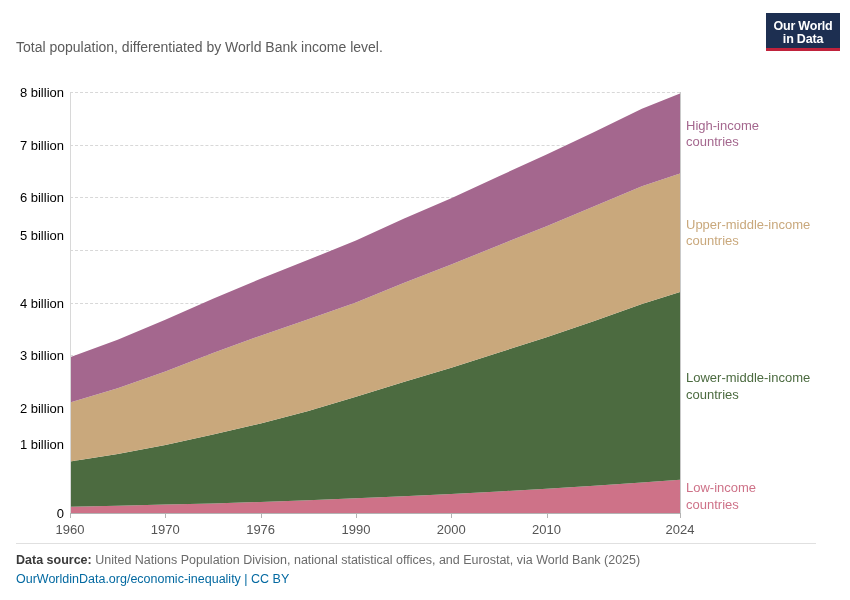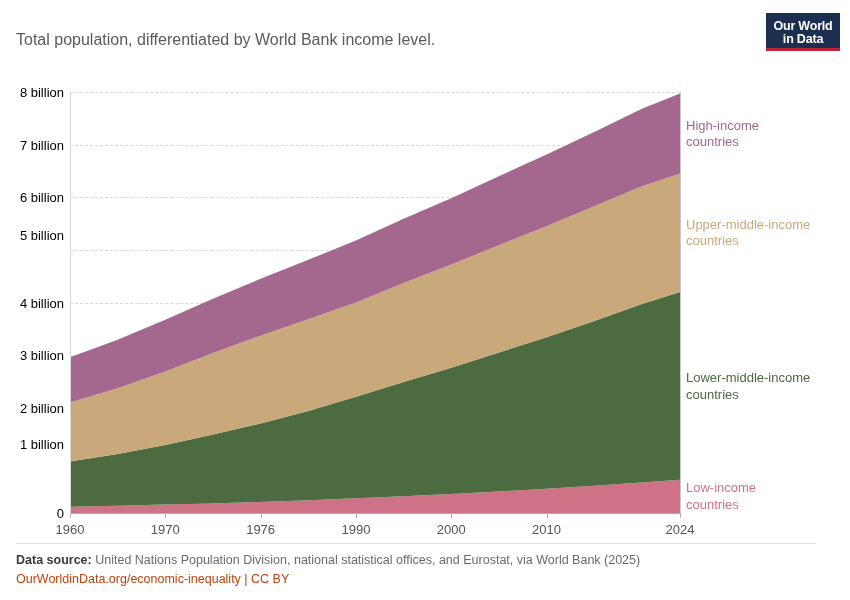--- a/index.html
+++ b/index.html
@@ -12,22 +12,22 @@
   #root { position: relative; width: 850px; height: 600px; }
 
   
   .hdr { position: absolute; left: 16px; top: 14px; width: 740px; }
   .hdr h1 {
     font-family: "Liberation Serif", serif;
     font-size: 26.5px; font-weight: 700; color: #1d1d1d;
     letter-spacing: -0.1px; line-height: 1.12;
   }
   .hdr .sub {
-    margin-top: 17px;
-    font-size: 16px; color: #5b5b5b; font-weight: 400;
+    margin-top: 25px;
+    font-size: 14px; color: #5b5b5b; font-weight: 400;
   }
 
   
   .logo {
     position: absolute; right: 10px; top: 13px;
     width: 74px; height: 38px;
     background: #1d2f51;
     display: flex; flex-direction: column;
     align-items: center; justify-content: center;
     padding-top: 2px;
@@ -91,21 +91,21 @@
     white-space: nowrap;
   }
 
   
   .footer {
     position: absolute; left: 16px; bottom: 14px; width: 800px;
     border-top: 1px solid #e0e0e0; padding-top: 9px;
   }
   .footer .line1 { font-size: 12.5px; color: #6b6b6b; margin-bottom: 5px; }
   .footer .line1 b { color: #3a3a3a; font-weight: 700; }
-  .footer .line2 { font-size: 12.5px; color: #c2410c; }
+  .footer .line2 { font-size: 12.5px; color: #0369a1; }
 </style>
 </head>
 <body>
 
 <div id="root">
 
   <div class="hdr">
     <div class="sub">Total population, differentiated by World Bank income level.</div>
   </div>
 

